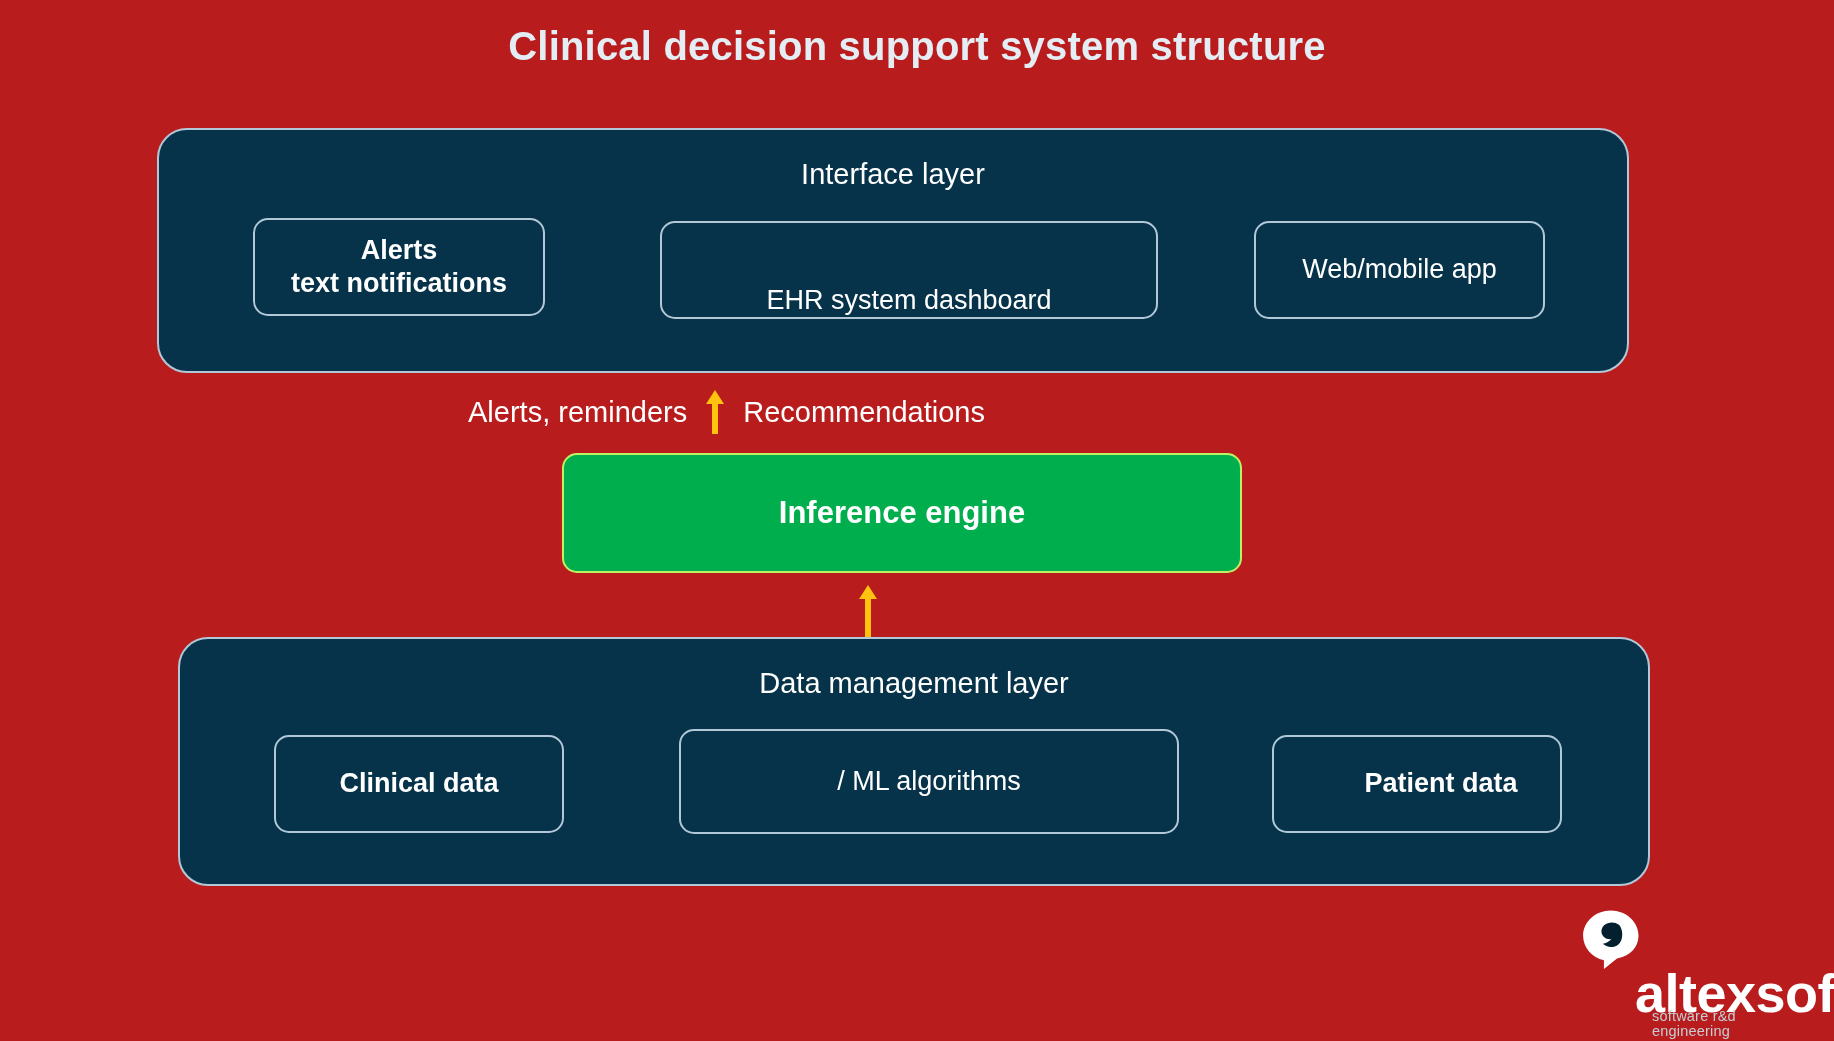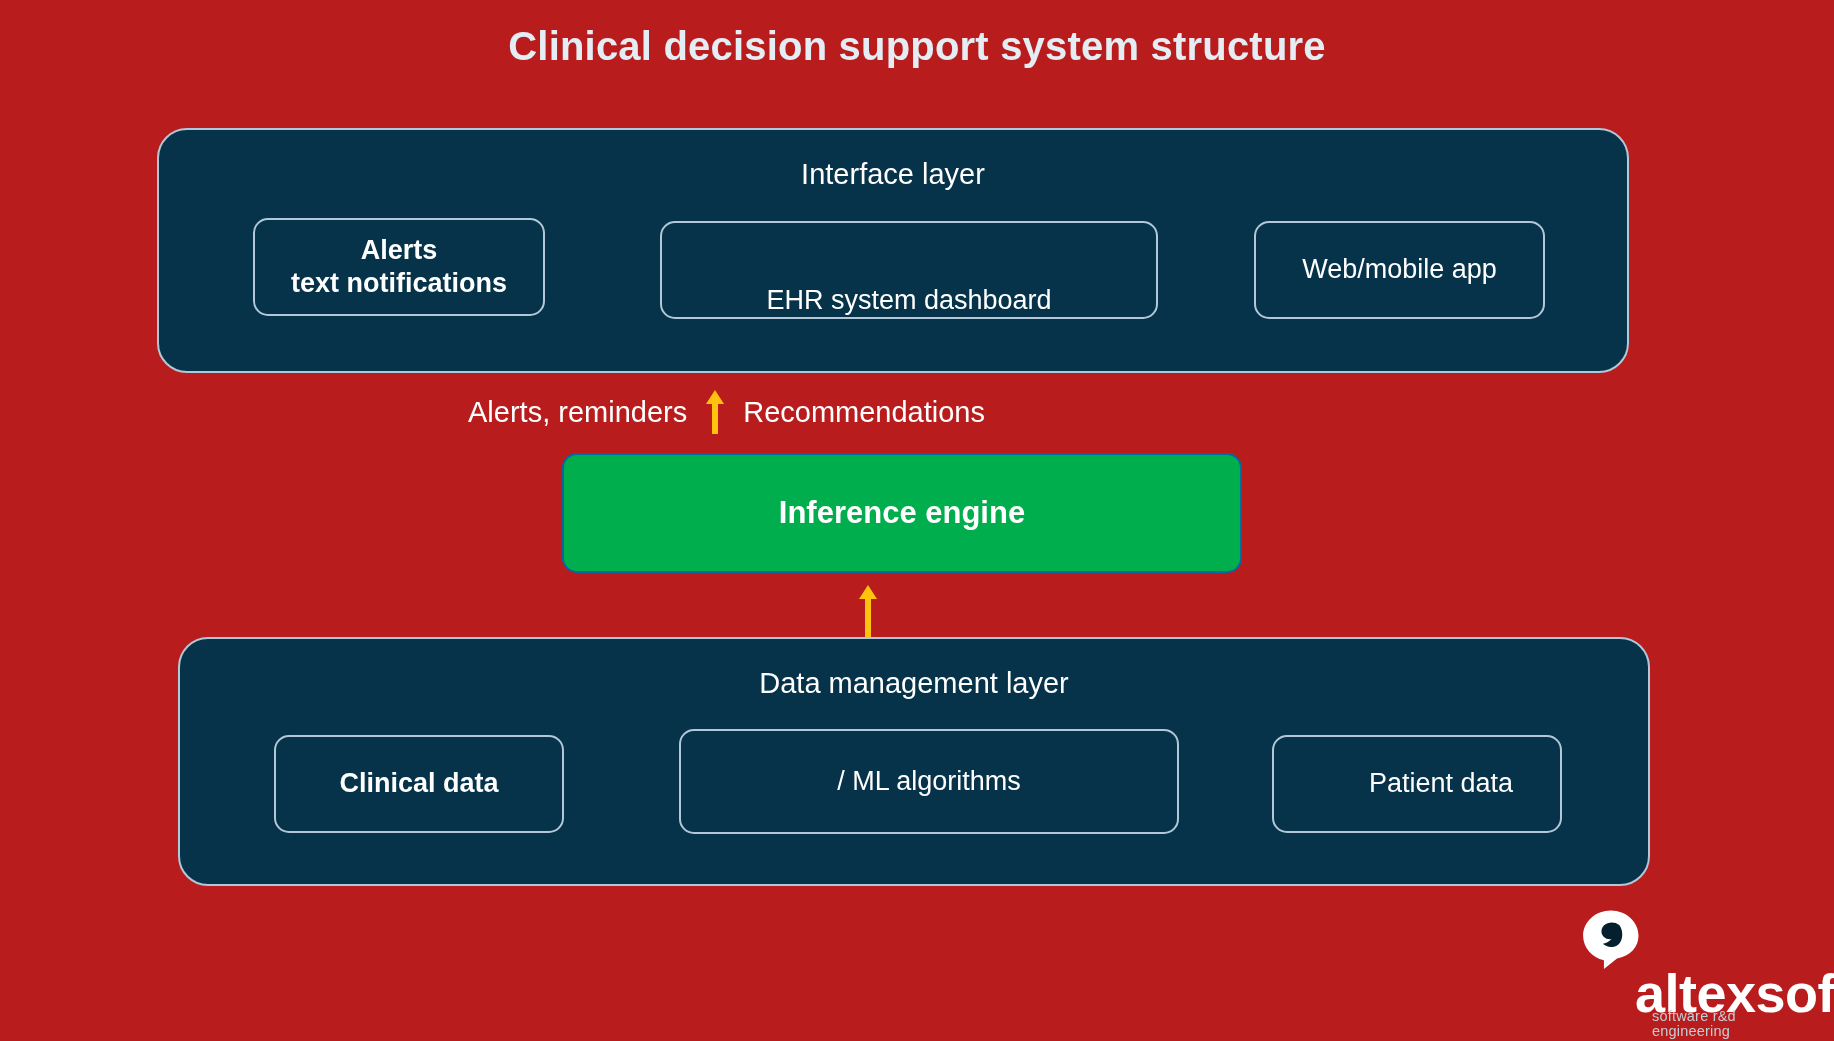--- a/index.html
+++ b/index.html
@@ -87,29 +87,29 @@
   #node-clinical-data {
     left: 274px; top: 735px; width: 290px; height: 98px;
     font-size: 27px; font-weight: 700;
   }
   #node-knowledge-base {
     left: 679px; top: 729px; width: 500px; height: 105px;
     font-size: 27px; font-weight: 400;
   }
   #node-patient-data {
     left: 1272px; top: 735px; width: 290px; height: 98px;
-    font-size: 27px; font-weight: 400; padding-left: 48px;
+    font-size: 27px; font-weight: 700; padding-left: 48px;
   }
 
   
   #inference-engine {
     position: absolute;
     left: 562px; top: 453px; width: 680px; height: 120px;
     background: #00ae4d;
-    border: 2px solid #0369a1;
+    border: 2px solid #bef264;
     border-radius: 15px;
     box-sizing: border-box;
     display: flex;
     align-items: center;
     justify-content: center;
     color: #ffffff;
     font-size: 31px;
     font-weight: 600;
   }
 

